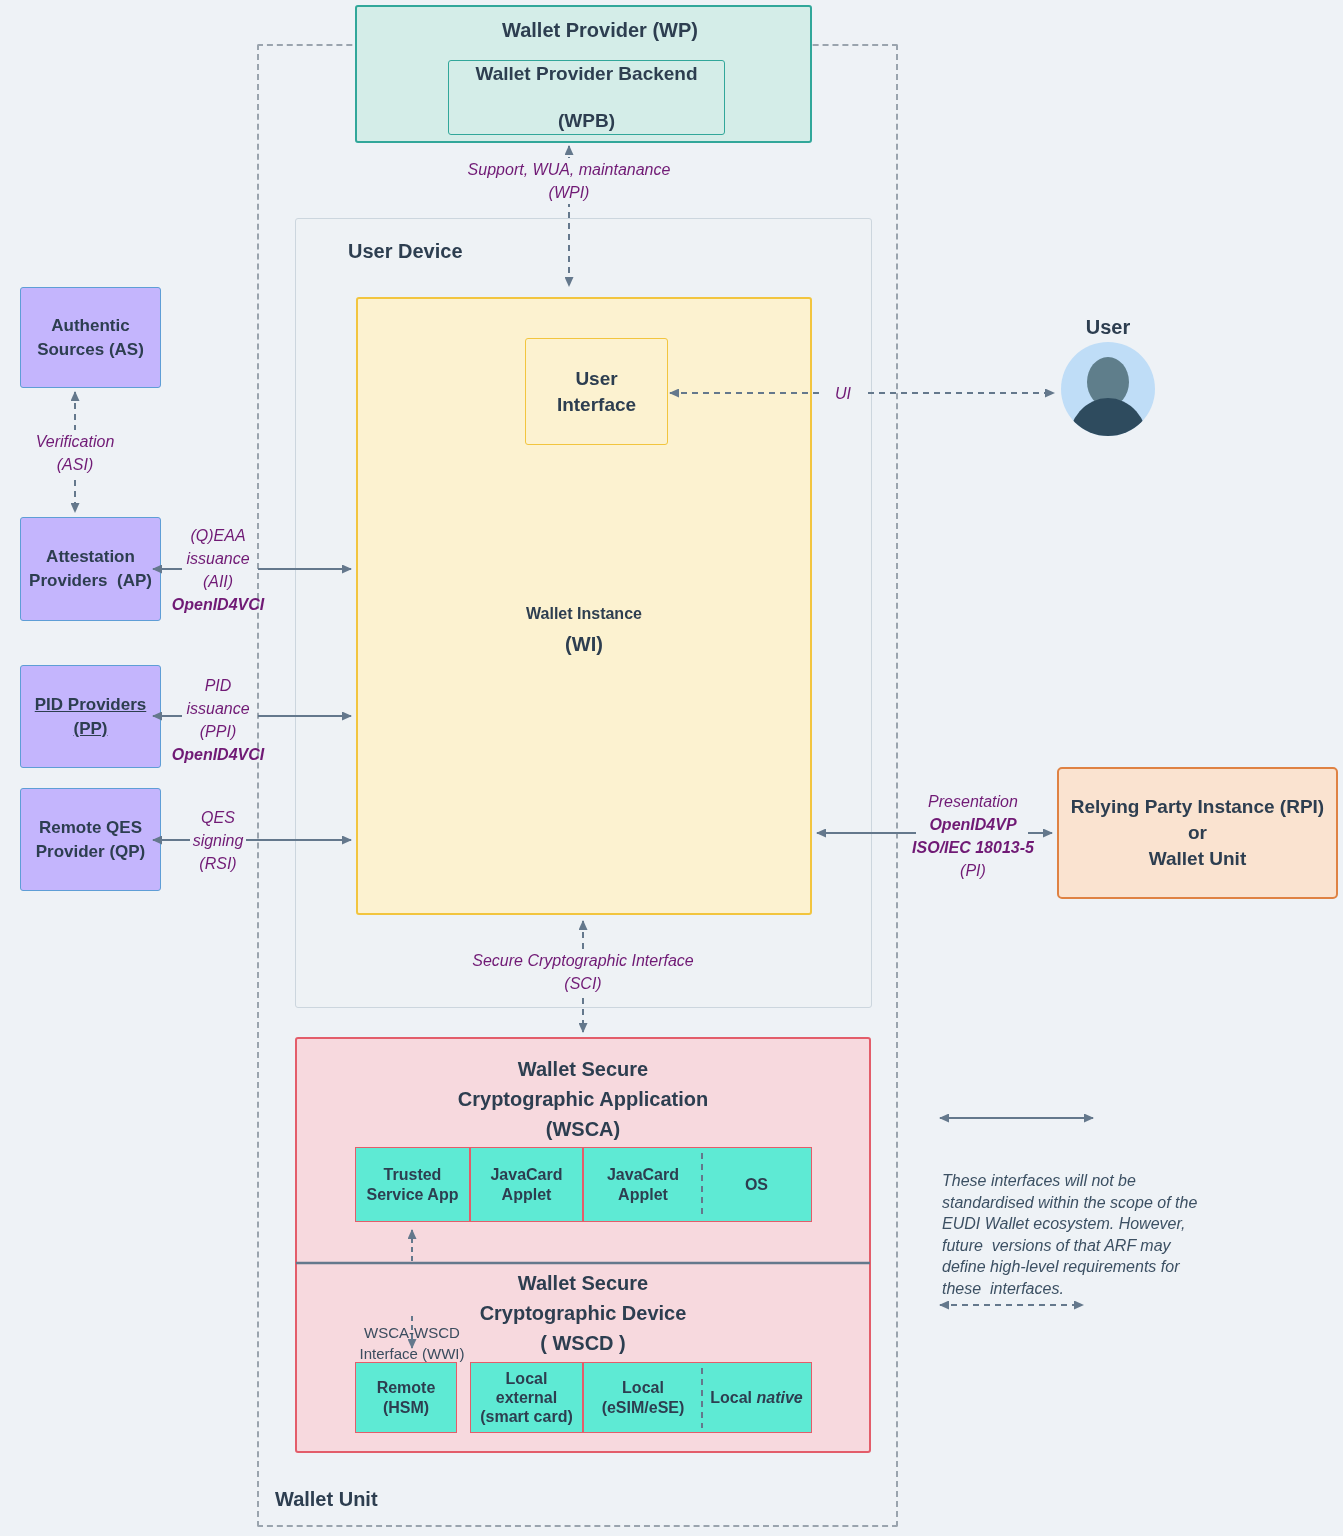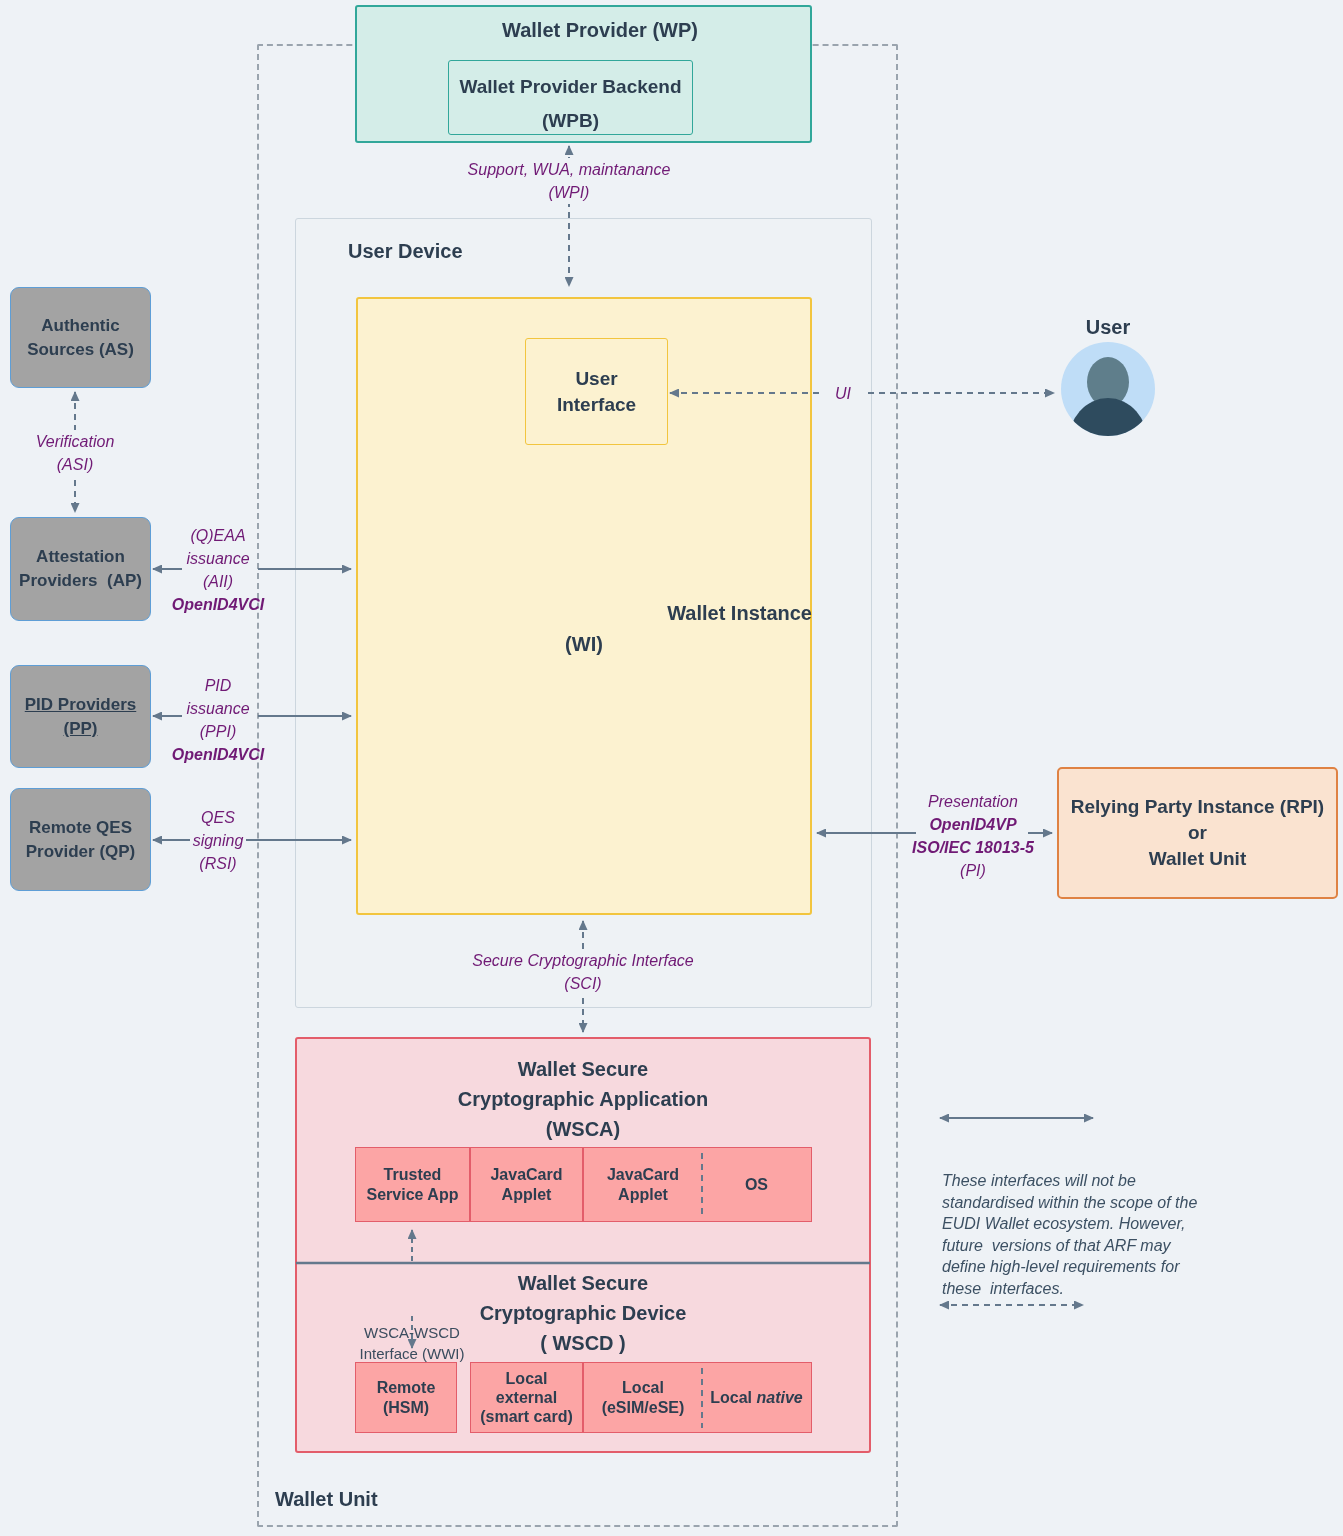--- a/index.html
+++ b/index.html
@@ -5,31 +5,31 @@
   html,body{margin:0;padding:0;}
   .canvas{position:relative;width:1343px;height:1536px;background:#eef2f6;
     font-family:"Liberation Sans","DejaVu Sans",sans-serif;color:#2d3e50;overflow:hidden;}
   .abs{position:absolute;box-sizing:border-box;}
   
   .wu-border{left:257px;top:44px;width:641px;height:1483px;border:2px dashed #9aa4ae;border-radius:2px;}
   
   .box{position:absolute;box-sizing:border-box;border-radius:3px;}
   .ud{left:295px;top:218px;width:577px;height:790px;background:#eef2f5;border:1px solid #ccd6de;}
   .wp{left:355px;top:5px;width:457px;height:138px;background:#d4ede8;border:2px solid #31a79a;}
-  .wpb{left:448px;top:60px;width:245px;height:75px;background:#d4ede8;border:1.5px solid #31a79a;
-       display:flex;flex-direction:column;justify-content:flex-end;gap:8px;}
+  .wpb{left:448px;top:60px;width:277px;height:75px;background:#d4ede8;border:1.5px solid #31a79a;
+       display:flex;flex-direction:column;justify-content:space-between;gap:8px;}
   .wi{left:356px;top:297px;width:456px;height:618px;background:#fcf2d0;border:2px solid #f2c53e;}
   .uibox{left:525px;top:338px;width:143px;height:107px;background:#fcf2d0;border:1.5px solid #f2c53e;
        display:flex;flex-direction:column;justify-content:center;}
-  .blue{width:141px;left:10px;background:#a3a3a3;border:1.5px solid #5e9ed6;border-radius:9px;
+  .blue{width:141px;left:20px;background:#c4b5fd;border:1.5px solid #5e9ed6;border-radius:3px;
        display:flex;flex-direction:column;justify-content:center;}
   .orange{left:1057px;top:767px;width:281px;height:132px;background:#fae3d0;border:2px solid #df8243;
        border-radius:5px;display:flex;flex-direction:column;justify-content:center;}
   .pink{left:295px;top:1037px;width:576px;height:416px;background:#f7d9de;border:2px solid #e35d6a;}
-  .cell{position:absolute;box-sizing:border-box;border:1.5px solid #e35d6a;background:#fca5a5;
+  .cell{position:absolute;box-sizing:border-box;border:1.5px solid #e35d6a;background:#5eead4;
        display:flex;align-items:center;justify-content:center;text-align:center;
        font-weight:bold;font-size:16px;line-height:20px;color:#2d3e50;}
   .cell .half{display:flex;flex-direction:column;justify-content:center;height:100%;}
   
   .t-bold{font-weight:bold;color:#2d3e50;text-align:center;}
   .f20{font-size:20px;line-height:30px;}
   .f19{font-size:19px;line-height:26px;}
   .f17{font-size:17px;line-height:24px;}
   .bl{white-space:pre-wrap;}
   .lbl{position:absolute;box-sizing:border-box;font-style:italic;color:#701a75;font-size:16px;
@@ -62,21 +62,21 @@
 
   <div class="box wp"></div>
   <div class="abs t-bold f20" style="left:355px;top:15px;width:490px;text-align:center;">Wallet Provider (WP)</div>
   <div class="box wpb">
     <div class="t-bold f19">Wallet Provider Backend</div>
     <div class="t-bold f19">(WPB)</div>
   </div>
 
   <div class="box wi"></div>
   <div class="abs" style="left:356px;top:598px;width:456px;">
-    <div class="t-bold" style="font-size:20px;line-height:31px;text-align:right;">Wallet Instance</div>
+    <div class="t-bold" style="font-size:16px;line-height:31px;">Wallet Instance</div>
     <div class="t-bold" style="font-size:20px;line-height:31px;">(WI)</div>
   </div>
 
   <div class="box uibox">
     <div class="t-bold f19">User</div>
     <div class="t-bold f19">Interface</div>
   </div>
 
   <div class="box blue" style="top:287px;height:101px;">
     <div class="t-bold f17 bl">Authentic</div>

